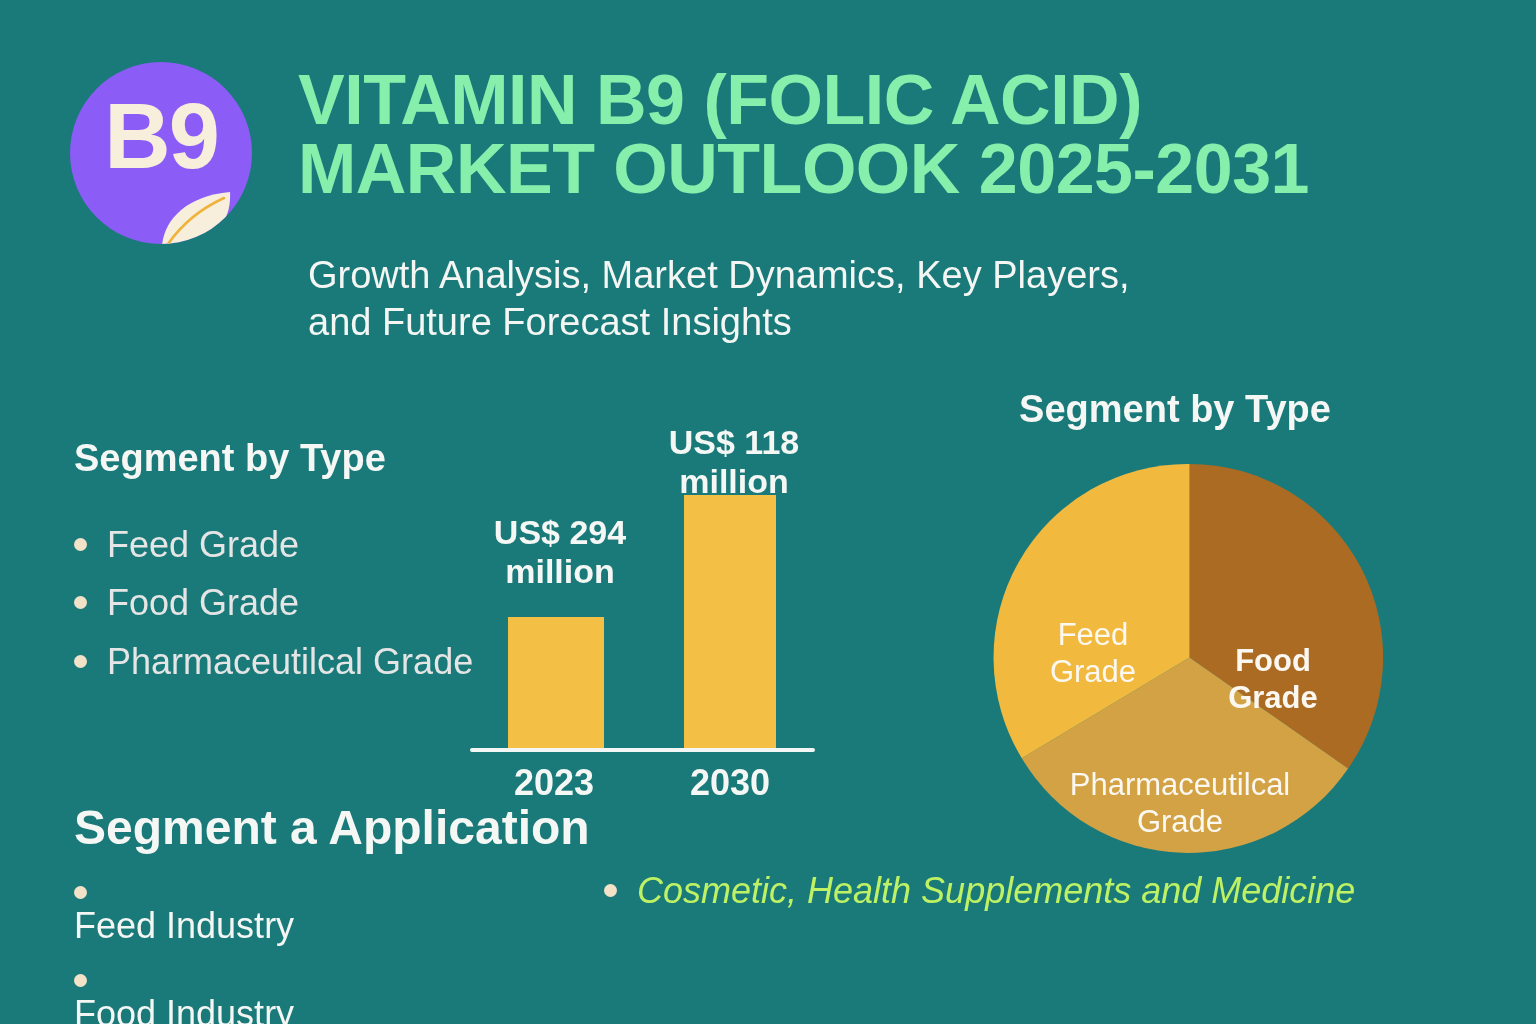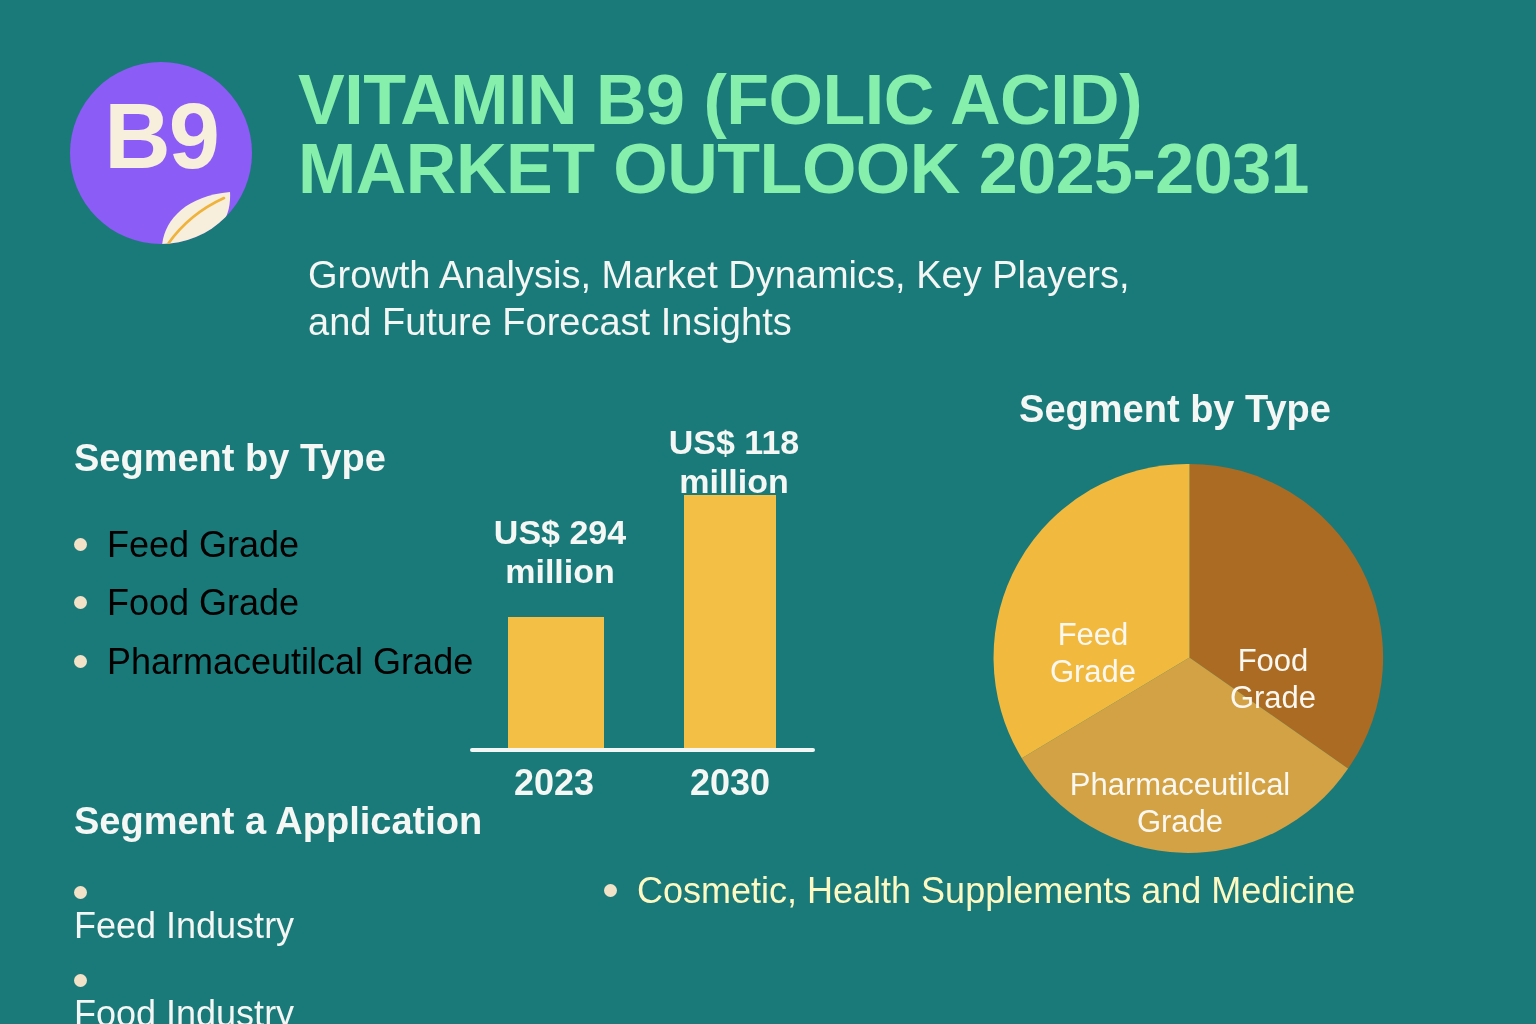--- a/index.html
+++ b/index.html
@@ -100,21 +100,21 @@
     left: 74px;
     top: 518px;
     width: 420px;
     list-style: none;
   }
   .type-list li {
     display: flex;
     align-items: flex-start;
     font-size: 36px;
     line-height: 1.48;
-    color: #000000;
+    color: #e5e5e5;
     margin-bottom: 5px;
   }
   .bullet {
     flex: 0 0 auto;
     width: 13px;
     height: 13px;
     border-radius: 50%;
     background: #f2e2c8;
     margin-top: 20px;
     margin-right: 20px;
@@ -193,29 +193,29 @@
   }
   .pie-label {
     position: absolute;
     text-align: center;
     font-size: 31px;
     line-height: 1.2;
     color: #fbf8f2;
     pointer-events: none;
   }
   .pie-label-feed  { left: 78px;  top: 228px; width: 150px; }
-  .pie-label-food  { left: 258px; top: 254px; width: 150px; }
+  .pie-label-food  { left: 258px; top: 254px; width: 150px; font-weight: bold; }
   .pie-label-pharm { left: 80px;  top: 378px; width: 320px; }
 
   
   .seg-app-heading {
     position: absolute;
     left: 74px;
     top: 800px;
-    font-size: 38px;
+    font-size: 48px;
     font-weight: bold;
     color: #f5f7f5;
   }
   .app-list {
     position: absolute;
     left: 74px;
     top: 866px;
     width: 520px;
     list-style: none;
   }
@@ -233,22 +233,23 @@
     left: 604px;
     top: 864px;
     width: 910px;
     list-style: none;
   }
   .app-list-right li {
     display: flex;
     align-items: flex-start;
     font-size: 36px;
     line-height: 1.48;
-    color: #fef9c3;
+    color: #bef264;
     white-space: nowrap;
+    font-style: italic;
   }
 </style>
 </head>
 <body>
 
 <div class="canvas">
 
   <div class="badge">
     <div class="badge-text">B9</div>
     <svg class="badge-leaf" viewBox="0 0 74 58">

